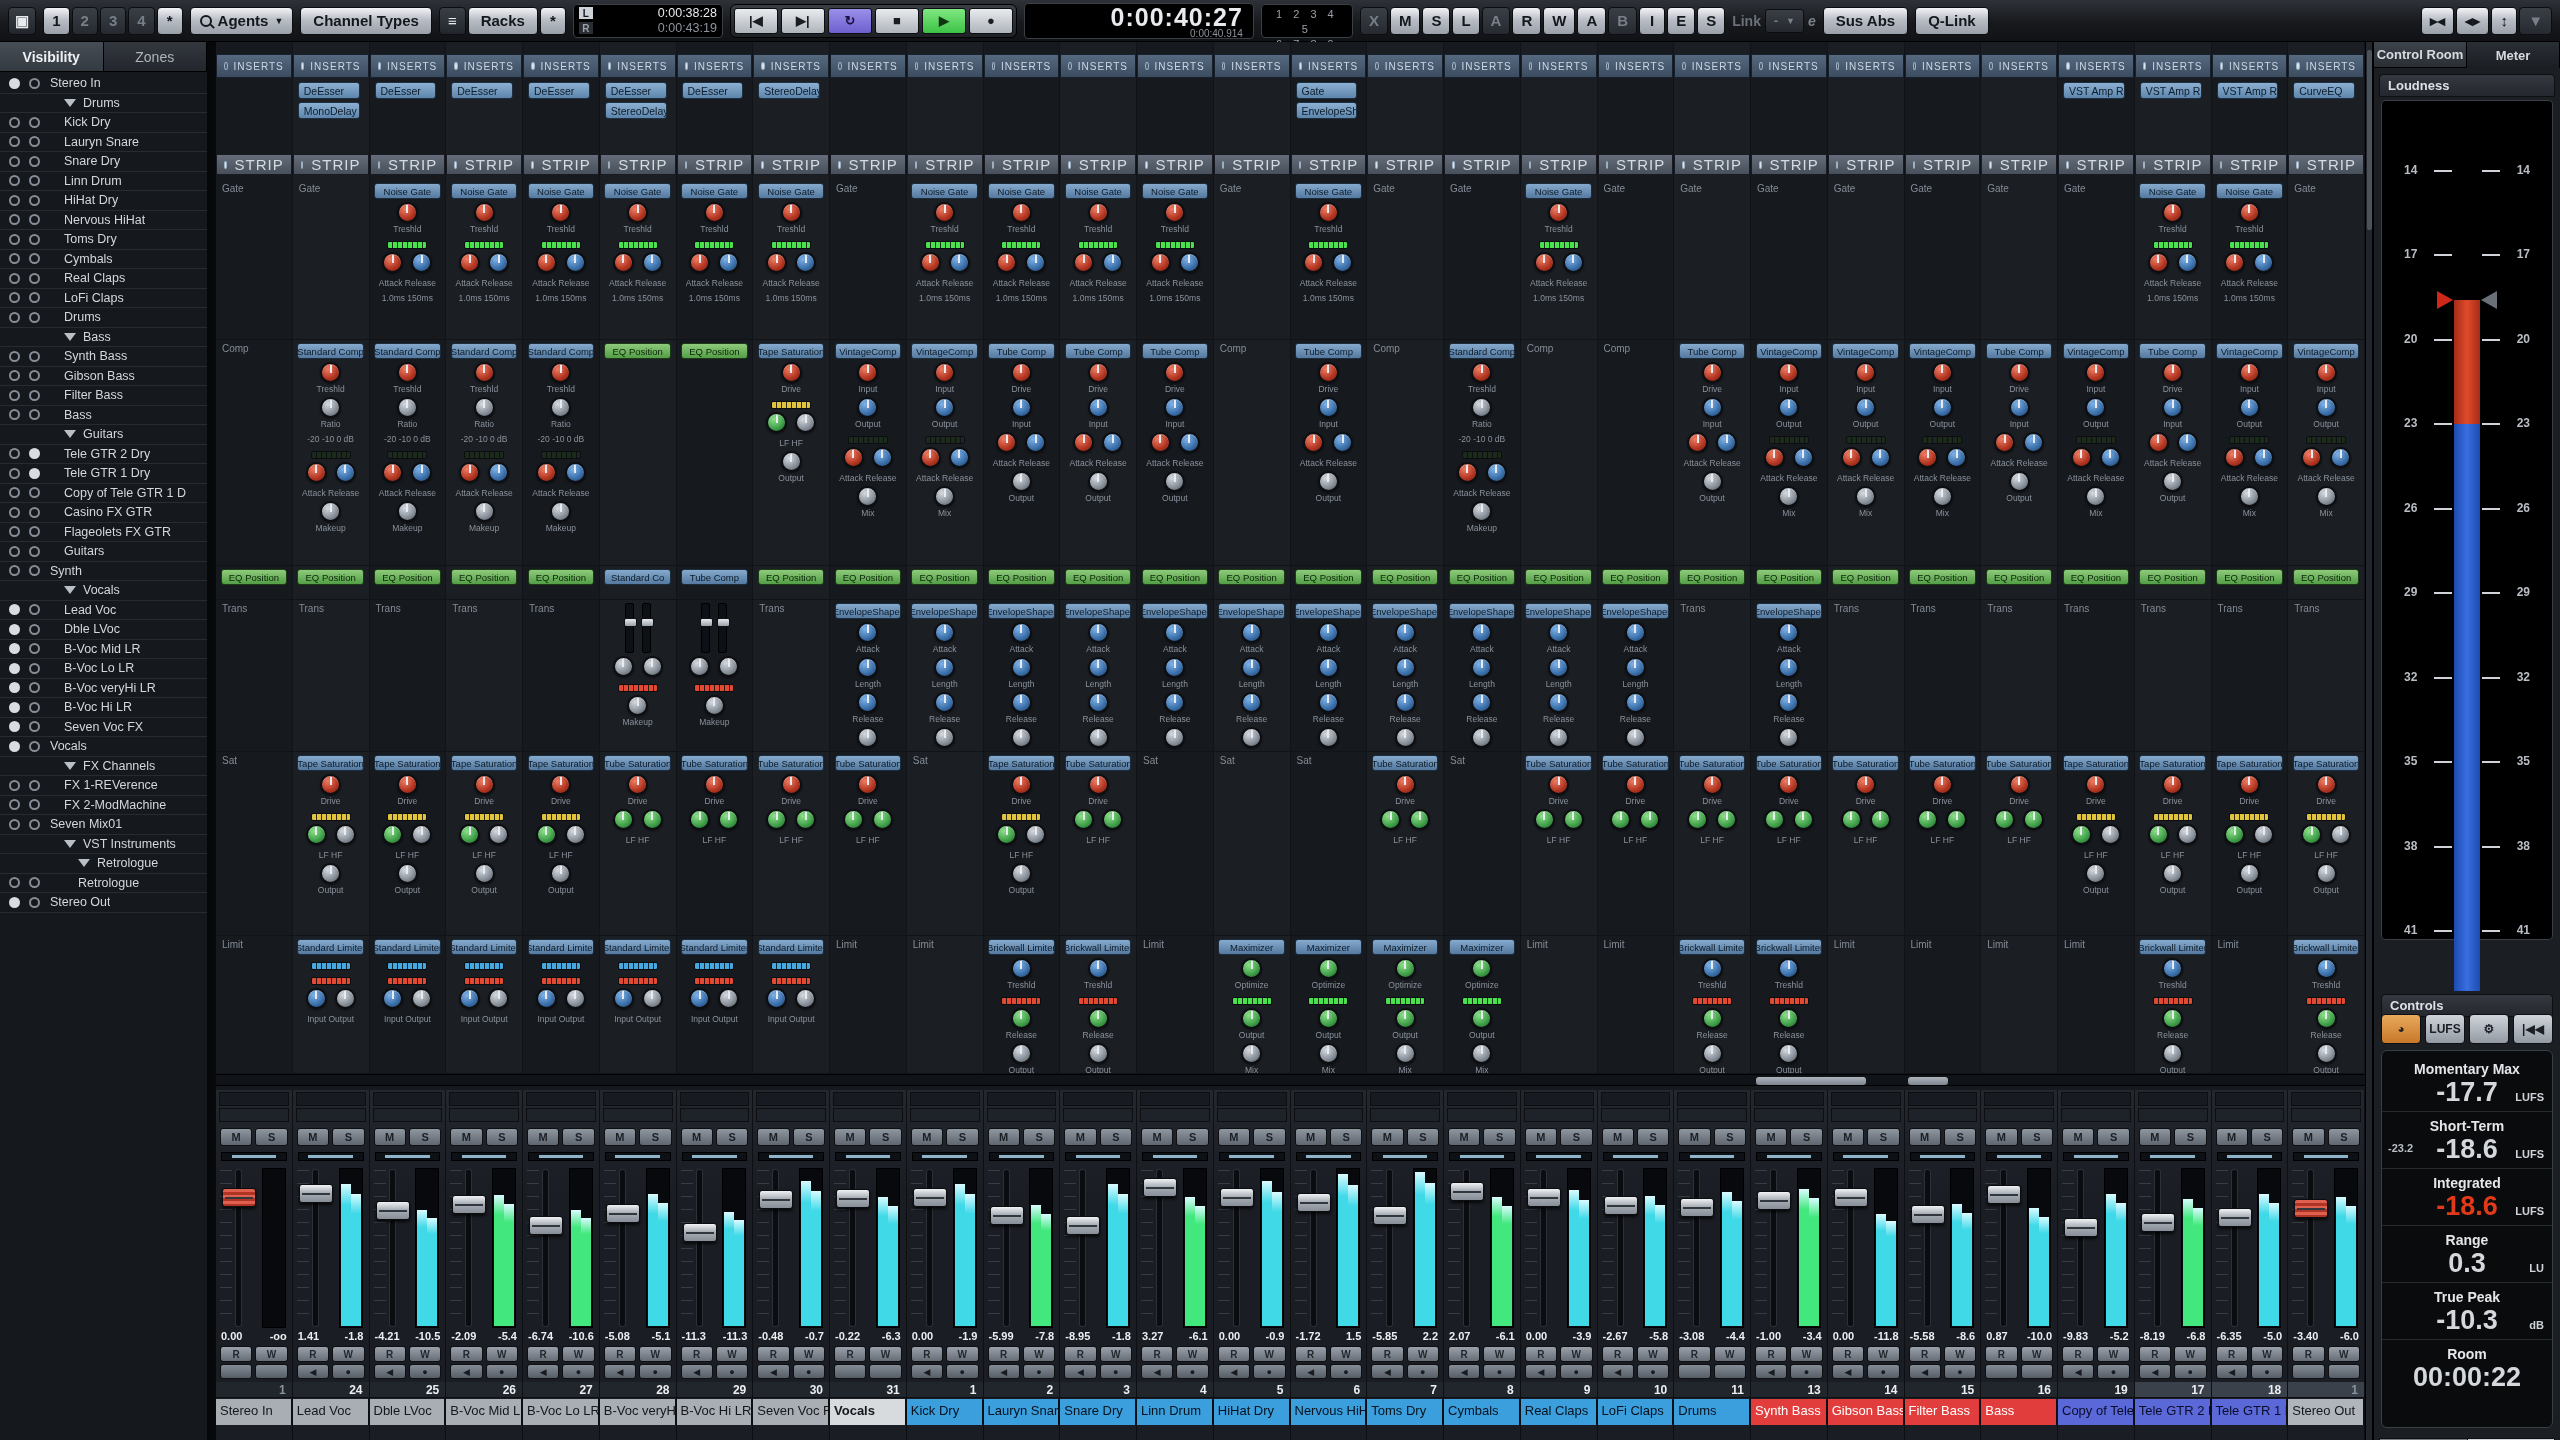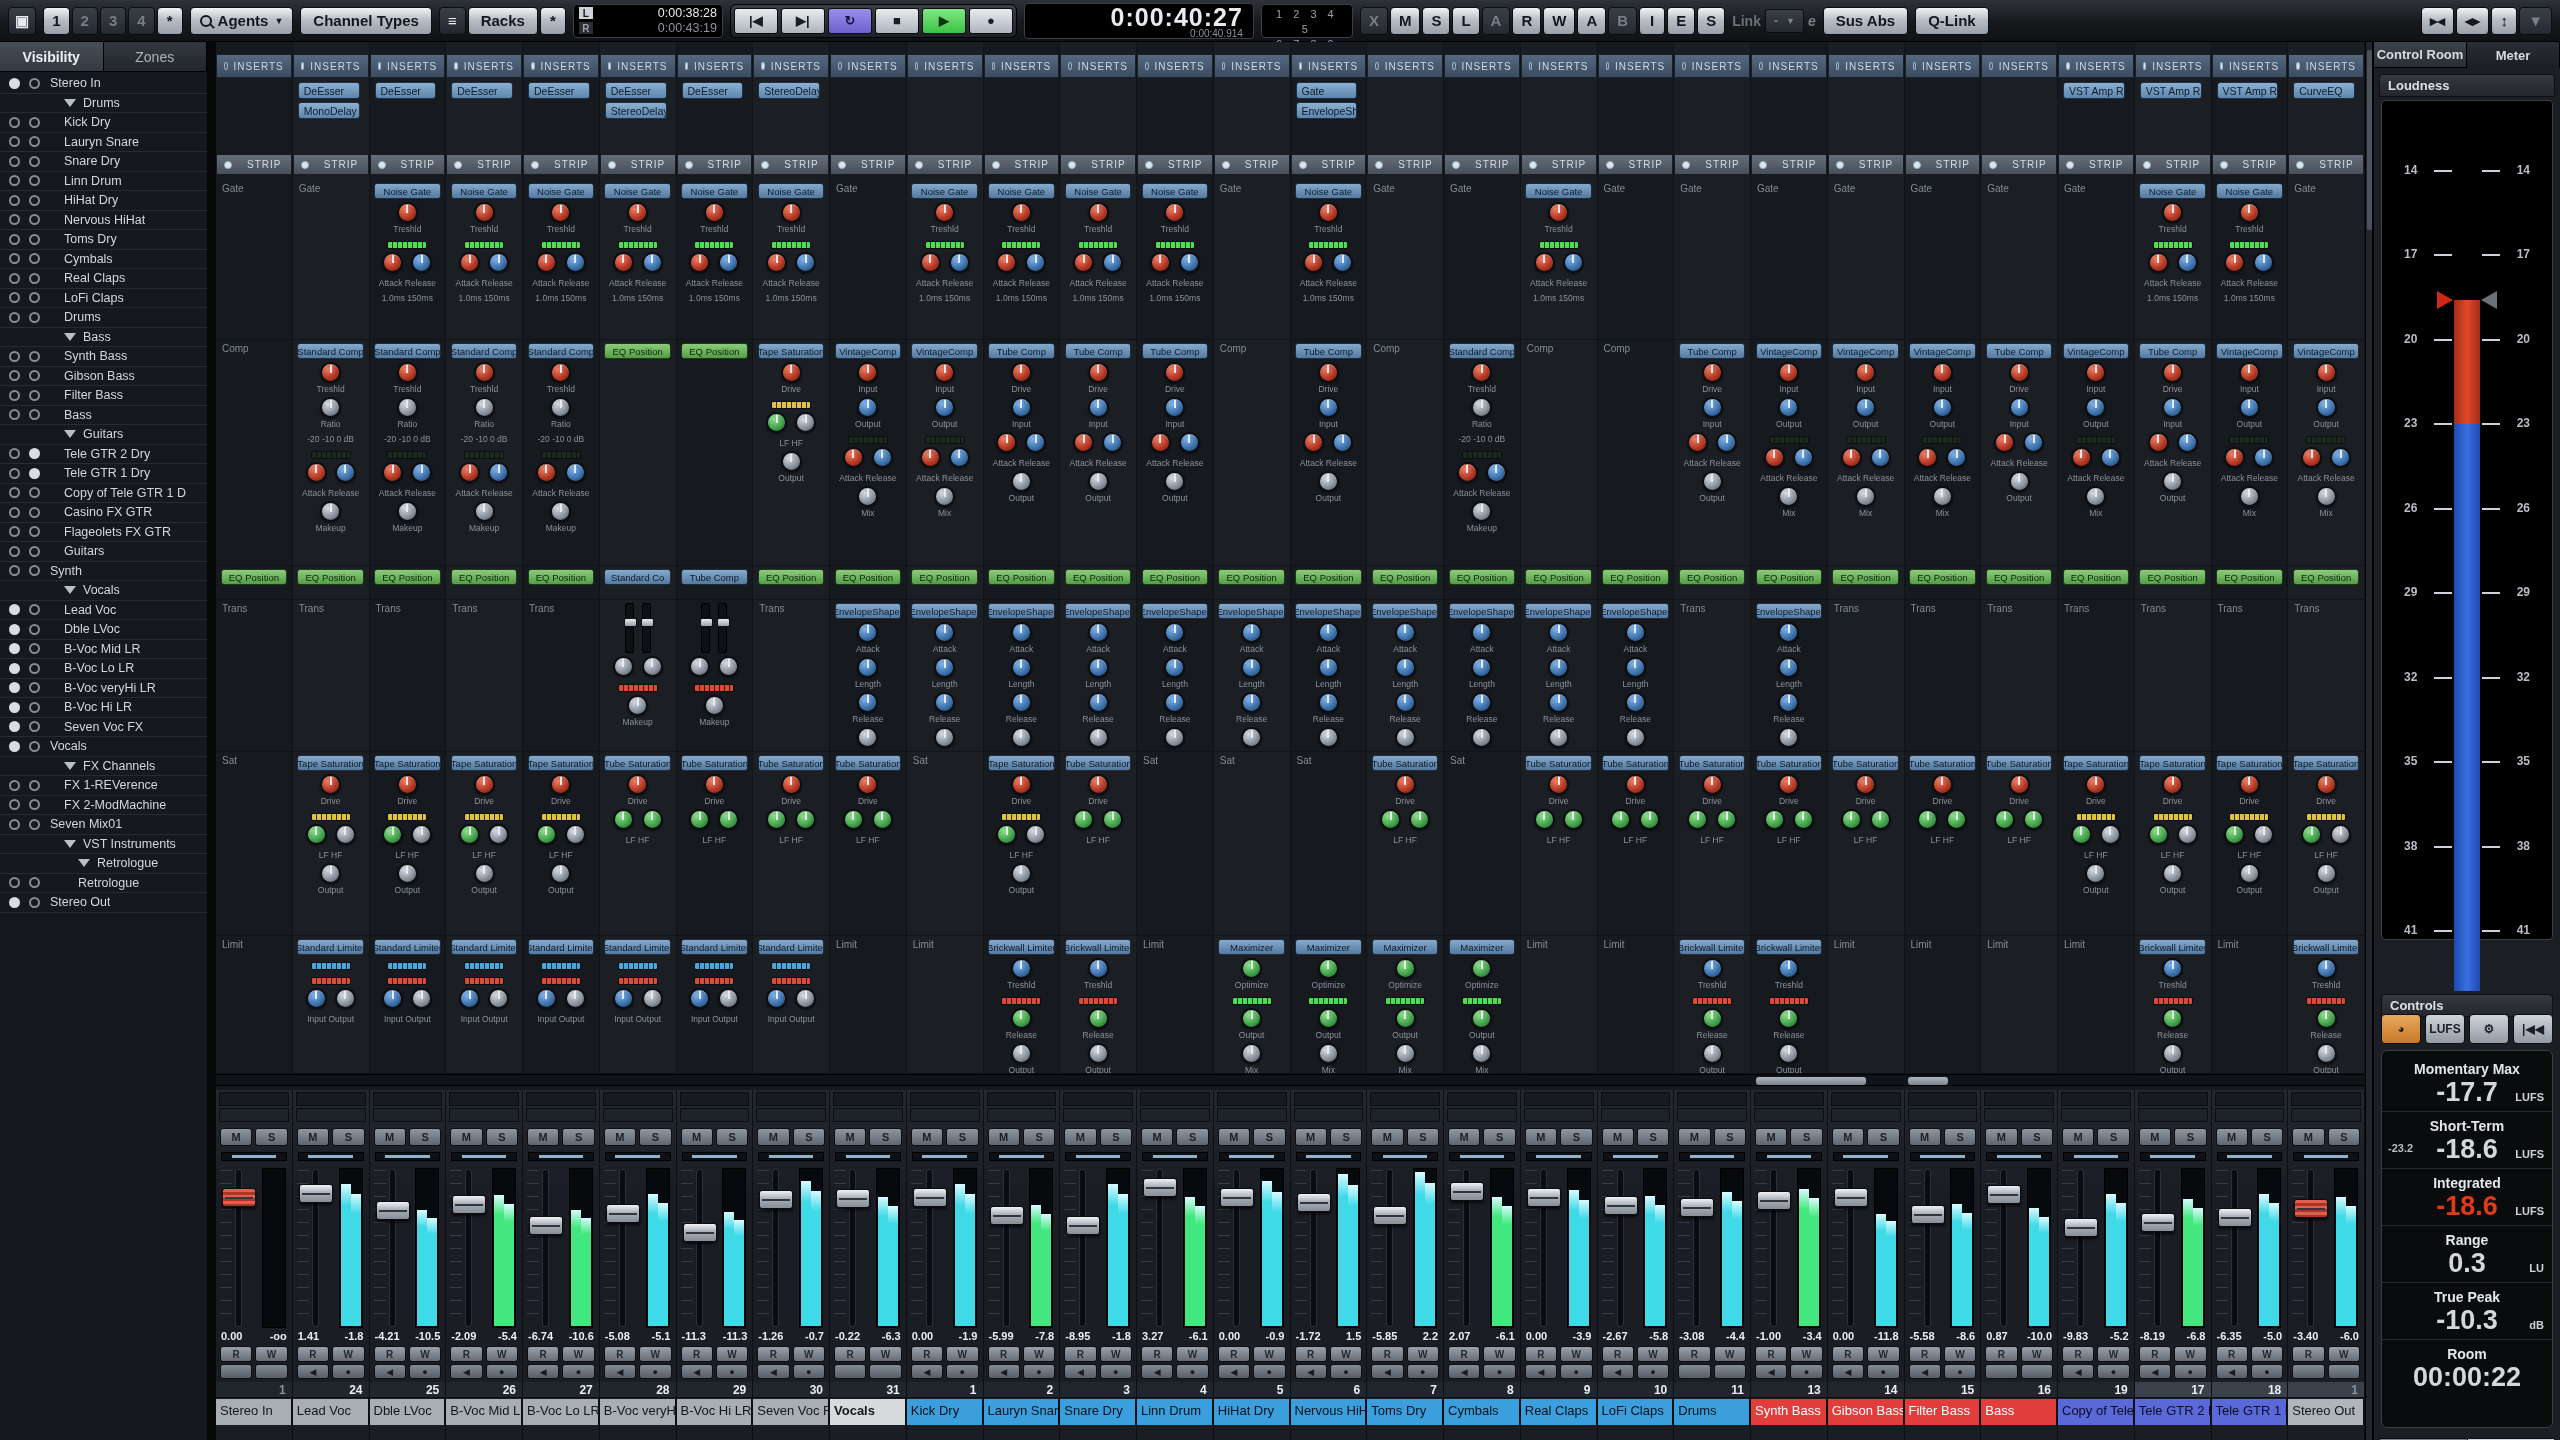--- a/index.html
+++ b/index.html
@@ -54,21 +54,21 @@
   #vscroll .h { position:absolute; top:8px; left:1px; width:5px; height:180px; background:#4a525b; border-radius:2px; }
   .chcol { position:absolute; top:0; height:1032px; border-right:1px solid #101318; overflow:hidden; }
   .chcol.alt { background:rgba(255,255,255,0.025); }
   .ins-head { position:absolute; left:0; right:0; top:12px; height:24px; background:linear-gradient(#55697f,#3c4c60);
     border:1px solid #17202b; display:flex; align-items:center; gap:6px; padding:0 7px; color:#cdd8e4; font-size:10px; letter-spacing:1px; }
   .ins-dot { width:8px; height:8px; border-radius:50%; border:1px solid #9fb2c4; }
   .ins-dot.on { background:#dce6ef; }
   .slotbtn { position:absolute; height:17px; left:5px; right:9px; background:linear-gradient(#8cb0d2,#5d85ab);
     border:1px solid #1d2f40; border-radius:3px; color:#0d1c2b; font-size:10.5px; display:flex; align-items:center; padding:0 5px; white-space:nowrap; overflow:hidden; }
   .strip-head { position:absolute; left:0; right:0; top:112px; height:21px; background:linear-gradient(#646d79,#474f5a);
-    border:1px solid #181c22; display:flex; align-items:center; gap:15px; padding:0 7px; color:#d6dbe2; font-size:10px; letter-spacing:1px; }
+    border:1px solid #181c22; display:flex; align-items:center; gap:8px; padding:0 7px; color:#d6dbe2; font-size:15px; letter-spacing:1px; }
   .srow { position:absolute; left:0; right:0; border-bottom:1px solid #101318; overflow:hidden; }
   .plain { position:absolute; top:3px; left:6px; font-size:10px; color:#848c97; }
   .modbtn { margin:3px auto 2px auto; width:88%; height:16px; border-radius:3px; background:linear-gradient(#85aacd,#55799f);
     border:1px solid #1b2c3d; color:#0c1a28; font-size:9.5px; display:flex; align-items:center; justify-content:center; white-space:nowrap; overflow:hidden; }
   .modbtn.green { background:linear-gradient(#8ecb7c,#539e46); border-color:#1c3a16; color:#0c2408; }
   .krow { display:flex; justify-content:center; gap:8px; margin-top:3px; align-items:flex-start; }
   .kwrap { display:flex; flex-direction:column; align-items:center; }
   .knob { width:21px; height:21px; border-radius:50%; border:2px solid #0c0e11; position:relative;
     box-shadow:0 1px 2px rgba(0,0,0,.6), inset 0 1px 1px rgba(255,255,255,.35); }
   .knob i { position:absolute; left:50%; top:1px; width:2px; height:8px; background:#e8ecf0; transform:translateX(-50%); }
@@ -4316,21 +4316,21 @@
       <div class="farea">
         <div class="ticks"></div>
         <div class="groove"></div>
         <div class="cap" style="top: 24.3px;"></div>
         <div class="mwell">
           <div class="mbar l" style="height: 145.109px; background: linear-gradient(to top, rgb(63, 217, 232), rgb(63, 217, 232) 85%, rgb(217, 251, 255));"></div>
           <div class="mbar r" style="height: 134.952px; background: linear-gradient(to top, rgb(63, 217, 232), rgb(63, 217, 232) 85%, rgb(217, 251, 255));"></div>
         </div>
       </div>
       <div class="vals">
-        <span>-1.26</span>
+        <span>-0.48</span>
         <span>-0.7</span>
       </div>
       <div class="rwrow">
         <div class="rwbtn">R</div>
         <div class="rwbtn">W</div>
       </div>
       <div class="mrrow">
         <div class="mrbtn">◀</div>
         <div class="mrbtn">●</div>
       </div>

